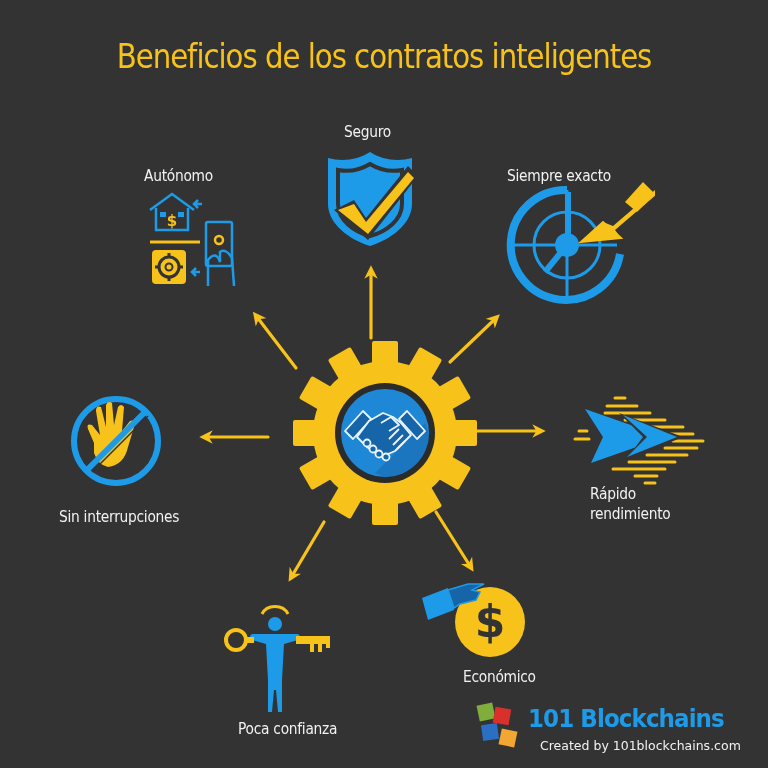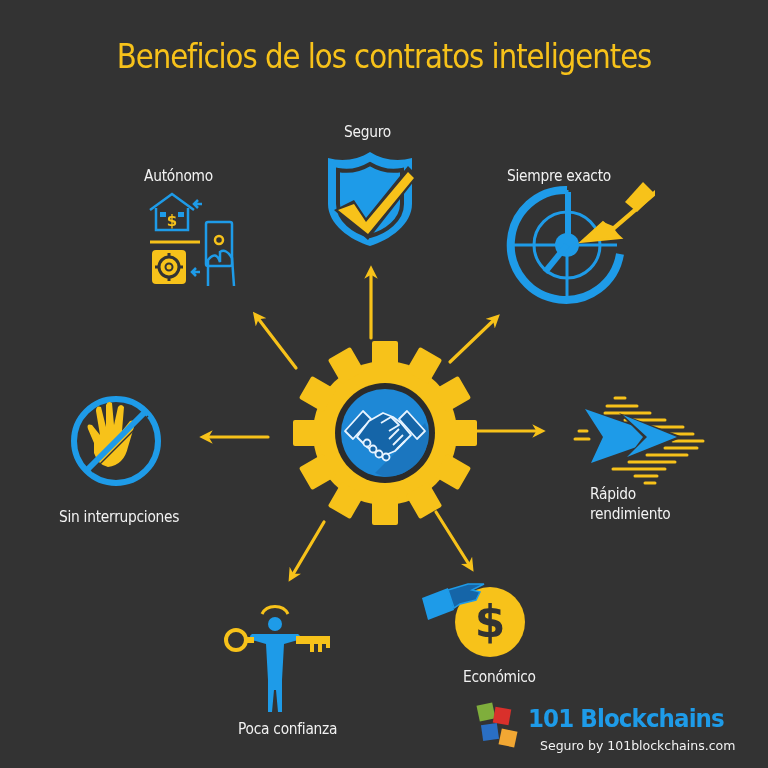--- a/index.html
+++ b/index.html
@@ -215,14 +215,14 @@
 </svg>
 
 <div class="brand">
   <svg style="position:absolute;left:0;top:0" width="50" height="52" viewBox="0 0 50 52">
     <rect x="2" y="4" width="16" height="16" fill="#7fae3c" transform="rotate(-12 10 12)"></rect>
     <rect x="18" y="8" width="16" height="16" fill="#d9302b" transform="rotate(10 26 16)"></rect>
     <rect x="6" y="24" width="16" height="16" fill="#2a6fc4" transform="rotate(-8 14 32)"></rect>
     <rect x="24" y="30" width="16" height="16" fill="#f2a733" transform="rotate(12 32 38)"></rect>
   </svg>
   <div class="brand-name">101 Blockchains</div>
-  <div class="brand-sub">Seguro by 101blockchains.com</div>
+  <div class="brand-sub">Created by 101blockchains.com</div>
 </div>
 
 </body></html>

